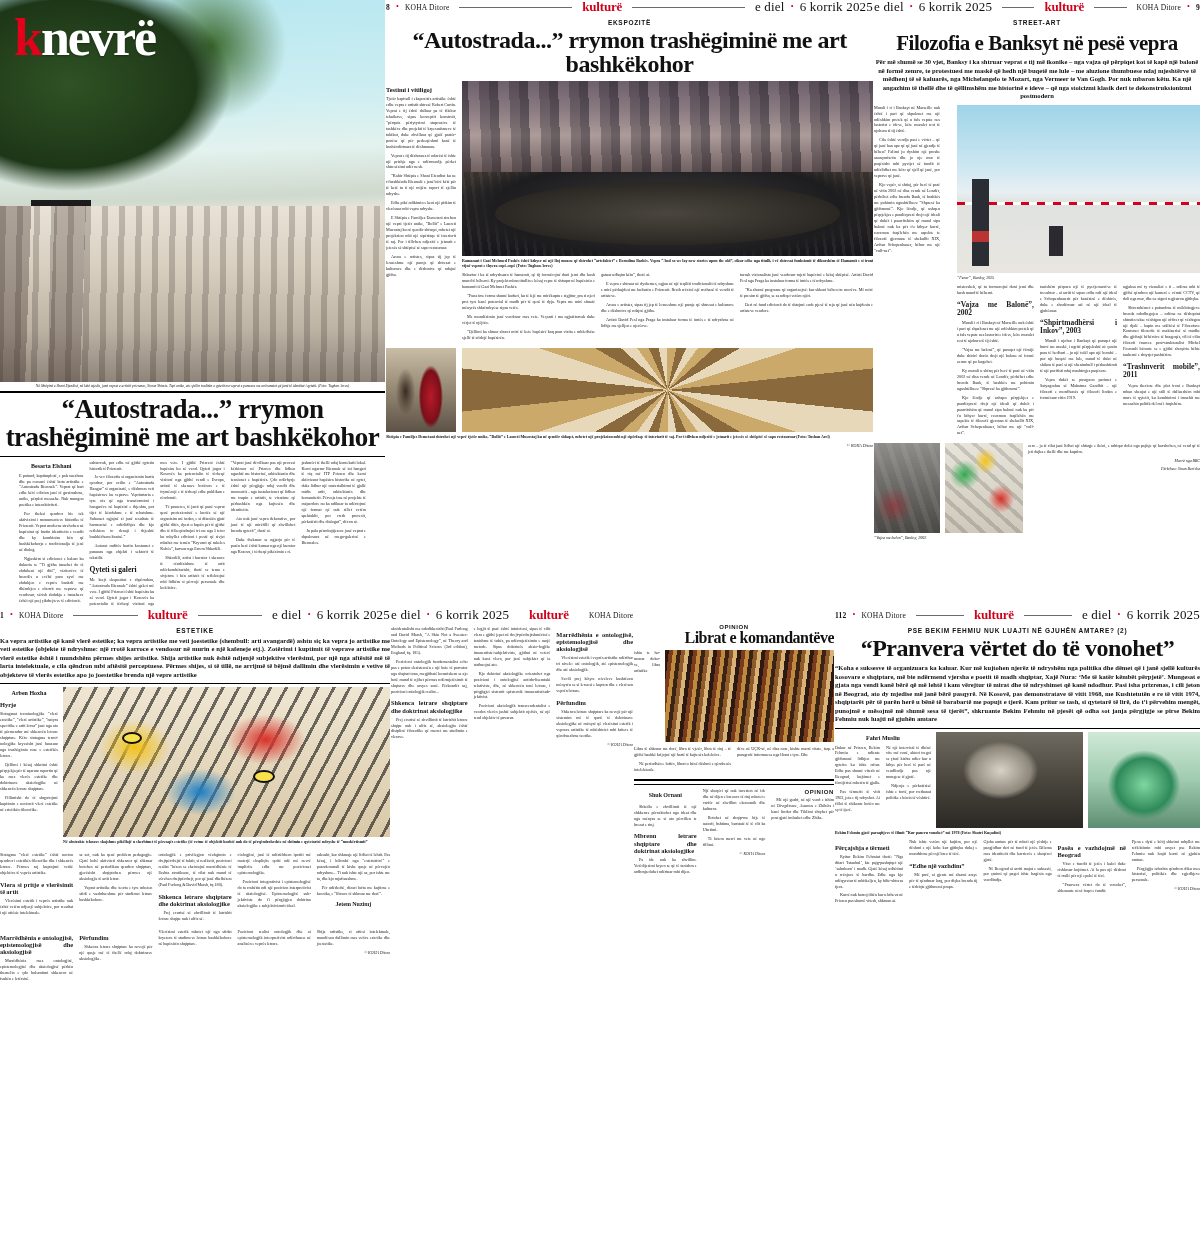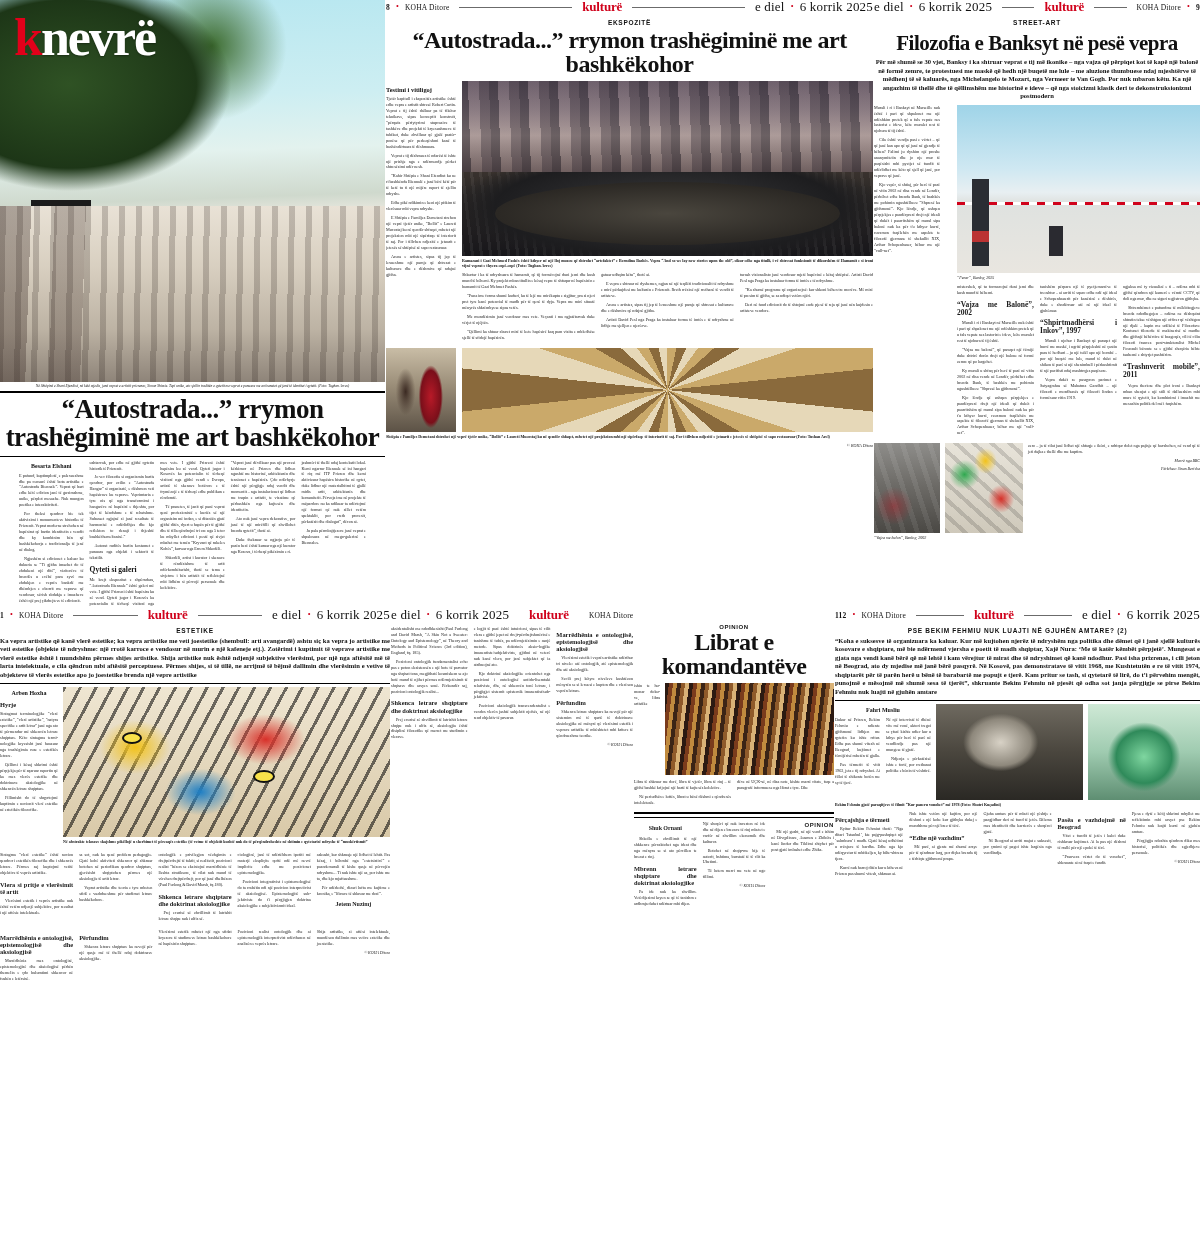--- a/index.html
+++ b/index.html
@@ -47,21 +47,21 @@
     text-transform:uppercase; margin:5px 0 2px;
   }
   .headline {
     text-align:center; font-weight:bold; line-height:1.02;
     font-family:"Liberation Serif", serif; letter-spacing:-.5px;
     margin:0 0 4px;
   }
   .headline.h-xl { font-size:27px; }
   .headline.h-lg { font-size:24px; }
   .headline.h-md { font-size:21px;margin-top:7px; }
-  .headline.h-sm { font-size:24px; }
+  .headline.h-sm { font-size:16px;text-align:right; }
   .lede {
     font-size:6.6px; line-height:1.28; text-align:justify;
     font-weight:bold; margin:3px 0 4px;
   }
   .lede.center { text-align:center; }
 
   
   .cols { display:flex; gap:6px; }
   .col { flex:1; }
   .body-txt {
@@ -373,21 +373,21 @@
           <div class="col body-txt">
             <p>mistershek, që tu formacojnë duni jemi dhe kush mund të bëhemi.</p>
             <div class="subhead">“Vajza me Balonë”, 2002</div>
             <p>Murali i ri i Banksyt në Marseille nuk është i pari që shpalonet me një ndëshkim pretek që u fals vepate nes lastorist e ideve, këte muralet rest të njohura të tij është.</p>
             <p>“Vajza me balonë”, që paraqet një fëmijë duke shtrirë dorën drejt një balone në formë zemre që po largohet.</p>
             <p>Ky murali u shfaq për herë të parë në vitin 2002 në disa vende në Londër, përbëhet edhe brenda Bank, të bashkës me pohimin ngushtëllues: “Shpresë ka gjithmonë”.</p>
             <p>Kjo lëndje që ushqen përpjekjes e pandërprerë drejt një ideali që dukët i paarritshëm që mural sipa balonë nuk ka për t'u kthyer kurrë, reuxmon faqëlehën me aspekte të filozofë gjerman të shekullit XIX, Arthur Schopenhauer, bëhur me një “vull-net”.</p>
           </div>
           <div class="col body-txt">
             <p>tanishëm përpara një të pyetjemarrëve të treoshtur – ai arriti të sqaro odhe ndë një ideal e Schopenhauerit për kanësinë e dëshirës, duke e shndërruar atë në një ideal të gjuhëzuar.</p>
-            <div class="subhead">“Shpirtmadhërsi i Inkov”, 1997</div>
+            <div class="subhead">“Shpirtmadhërsi i Inkov”, 2003</div>
             <p>Murali i njohur i Banksyt që paraqet një burrë me maskë, i ngritë përpjekshtë në çastin para të hedhuri – ju një tulël apo një bombë – por një buqetë me lule, mund të dalet në shikon të parë si një shenimbull i përkushtimit të një pacifisti ndaj mashtrqjes paqësore.</p>
             <p>Vepra dukët se pasqyron parimet e Satyagrahas së Mahatma Gandhit – një filozofi e mosdhunës që filozofi lindan e formësuar vitin 1919.</p>
           </div>
           <div class="col body-txt">
             <p>ngjaksa më ty vizualizë e ti – ndërsa mbi të gjithë qëndron një kamerë e vëmtë CCTV, që doli nga mur, dhe ne siguri regjistron gjithçka.</p>
             <p>Shtrembëmet e pafundme të mëkbitogjeve brenda ndodhegojen – ndërsa ne dëshquint shtratin tekse vështgon një officer që vështgon një djalë – kapin me udëkësi të Filozofave Kontunet filozofie të makinerisë së mudhe dhe gjithnjë bëhëctive të bazgoqës, cili të cilin filozofi francez post-strukturalist Michel Foucault bëronte se e gjithë shoqëria bëhte taubemë e shtyrjet pashtërim.</p>
             <div class="subhead">“Trashnverit mobile”, 2011</div>
             <p>Vepra theriose dhe plot ironi e Banksyt mban shenjat e një stili të dallueshëm mbi mure të qytetit, ku kombinimi i imazhit me mesazhin politik del më i fuqishëm.</p>
           </div>
         </div>
@@ -584,20 +584,21 @@
       <span>KOHA Ditore</span>
       <span class="rule"></span>
       <span class="masthead">kulturë</span>
       <span class="rule"></span>
       <span class="date">e diel</span>
       <span class="dot">•</span>
       <span class="date">6 korrik 2025</span>
     </div>
 
     <div class="kicker">PSE BEKIM FEHMIU NUK LUAJTI NË GJUHËN AMTARE? (2)</div>
+    <h1 class="headline h-lg">“Pranvera vërtet do të vonohet”</h1>
     <div class="lede">“Koha e suksesve të organizuara ka kaluar. Kur më kujtohen njerëz të ndryshëm nga politika dhe dëmet që i janë sjellë kulturës kosovare e shqiptare, më bie ndërmend vjersha e poetit të madh shqiptar, Xajë Nura: ‘Me të katër këmbët përpjetë’. Mungesat e gjata nga vendi kanë bërë që më lehtë i kam vërejtur të mirat dhe të ndryshimet që kanë ndodhur. Pasi isha prizrenas, i cili jeton në Beograd, ato dy mjedise më janë bërë pasqyrë. Në Kosovë, pas demonstratave të vitit 1968, me Kushtetutën e re të vitit 1974, shqiptarët për të parën herë u bënë të barabartë me popujt e tjerë. Kam pritur se tash, si qytetarë të lirë, do t’i përvehim mengët, punojmë e mësojmë më shumë sesa të tjerët”, shkruante Bekim Fehmiu në pjesët që odha sot janja përgjigje se pirse Bekim Fehmiu nuk luajti në gjuhën amtare</div>
     <div class="thin-rule"></div>
 
     <div style="display:flex;gap:5px;margin-top:3px">
       <div style="width:96px;flex:none">
         <div class="byline">Fahri Musliu</div>
         <div class="cols">
           <div class="col body-txt">
             <p>Dukur në Prizren, Bekim Fehmiu e ndiente gjithmonë lidhjen me qytetin ku ishte rritur. Edhe pas shumë vitesh në Beograd, kujtimet e fëmijërisë mbetën të gjalla.</p>
             <p>Pas tërmetit të vitit 1963, jeta e tij ndryshoi. Ai filloi të shikonte botën me sy të tjerë.</p>

